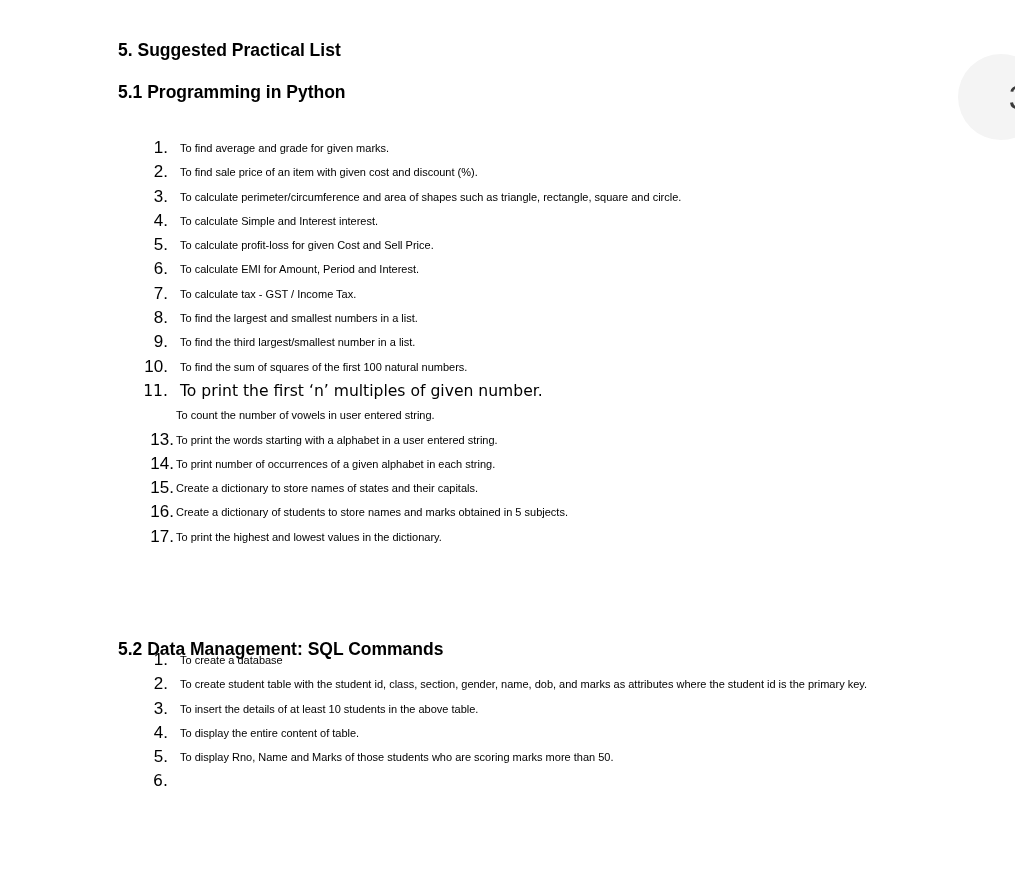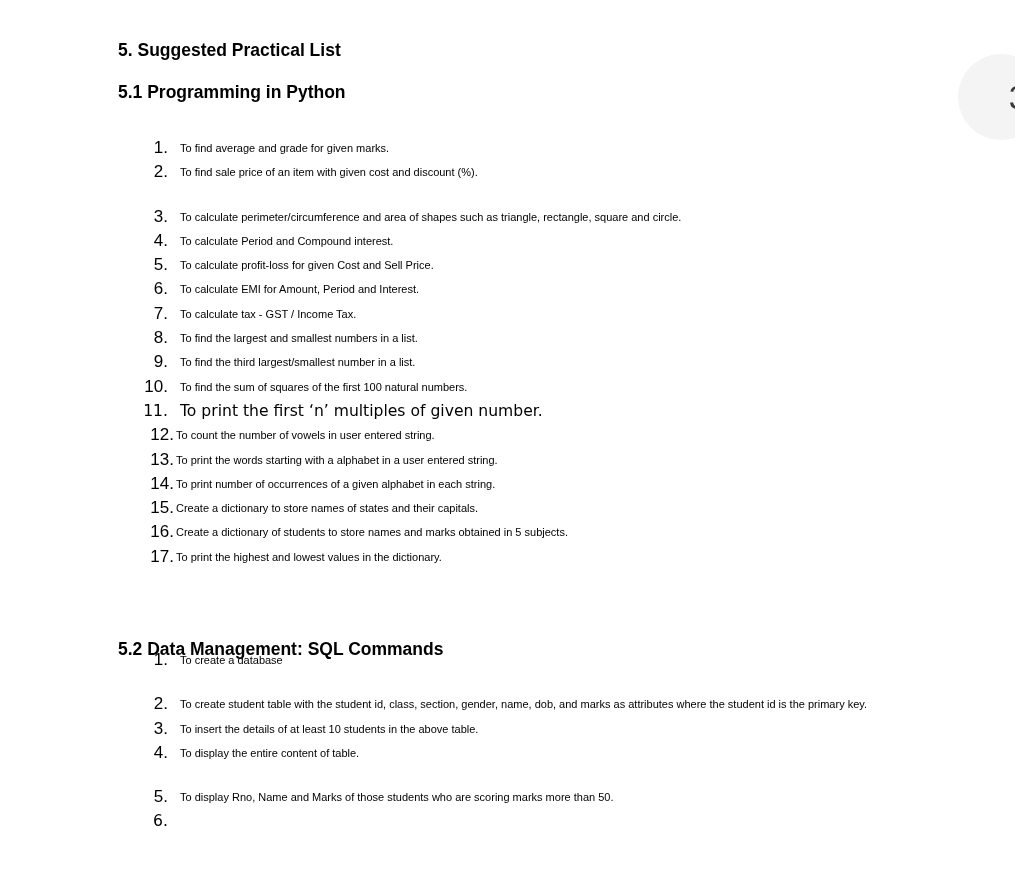--- a/index.html
+++ b/index.html
@@ -101,21 +101,20 @@
     line-height: 24.3px;
   }
   
   ol.practical > li.tight .num { width: 174px; }
   ol.practical > li.tight      { padding-left: 176px; }
 
   
   ol.practical > li.justify .txt {
     text-align: justify;
     text-align-last: left;
-    margin-top: 20px;
   }
   
   ol.practical > li.altface .txt,
   ol.practical > li.altface .num {
     font-family: "DejaVu Sans", sans-serif;
     font-size: 15.6px;
   }
   ol.practical > li.altface { padding-right: 28px; }
 </style>
 </head>
@@ -141,21 +140,21 @@
       <li>
         <span class="num">2.</span>
         <span class="txt">To find sale price of an item with given cost and discount (%).</span>
       </li>
       <li class="justify">
         <span class="num">3.</span>
         <span class="txt">To calculate perimeter/circumference and area of shapes such as triangle, rectangle, square and circle.</span>
       </li>
       <li>
         <span class="num">4.</span>
-        <span class="txt">To calculate Period and Compound interest.</span>
+        <span class="txt">To calculate Simple and Interest interest.</span>
       </li>
       <li>
         <span class="num">5.</span>
         <span class="txt">To calculate profit-loss for given Cost and Sell Price.</span>
       </li>
       <li>
         <span class="num">6.</span>
         <span class="txt"> To calculate EMI for Amount, Period and Interest.</span>
       </li>
       <li>
@@ -172,21 +171,20 @@
       </li>
       <li>
         <span class="num">10.</span>
         <span class="txt">To find the sum of squares of the first 100 natural numbers.</span>
       </li>
       <li class="altface">
         <span class="num">11.</span>
         <span class="txt">To print the first ‘n’ multiples of given number.</span>
       </li>
       <li class="tight">
-        <span class="num">12.</span>
         <span class="txt">To count the number of vowels in user entered string.</span>
       </li>
       <li class="tight">
         <span class="num">13.</span>
         <span class="txt">To print the words starting with a alphabet in a user entered string.</span>
       </li>
       <li class="tight">
         <span class="num">14.</span>
         <span class="txt">To print number of occurrences of a given alphabet in each string.</span>
       </li>

